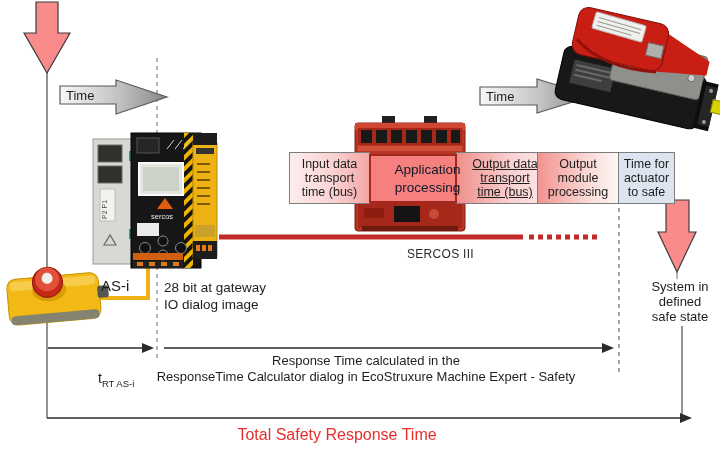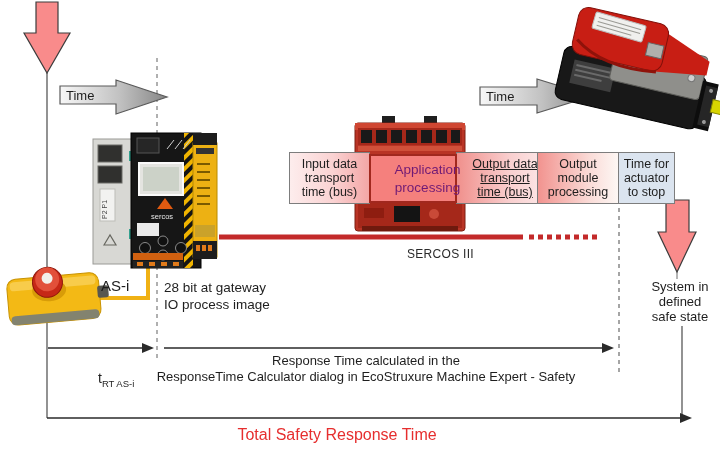--- a/index.html
+++ b/index.html
@@ -5,21 +5,21 @@
   html,body{margin:0;padding:0;background:#fff;}
   #stage{position:relative;width:720px;height:450px;background:#ffffff;overflow:hidden;
          font-family:"Liberation Sans","DejaVu Sans",sans-serif;color:#1e1e1e;}
   .layer{position:absolute;left:0;top:0;z-index:1;}
   
   .pbox{position:absolute;top:152px;height:52px;z-index:3;display:flex;flex-direction:column;
         justify-content:center;align-items:center;text-align:center;font-size:12.5px;
         line-height:1.12;color:#1e1e1e;border:1px solid #7d7d7d;box-sizing:border-box;}
   .b1{left:289px;width:81px;background:linear-gradient(90deg,#fdeded 0%,#fad2d2 55%,#f3a6a6 100%);}
   .b2{left:369px;width:88px;top:154px;height:49px;z-index:4;background:#f5807d;
-      border:2px solid #a1281e;color:#701a75;font-size:13.5px;line-height:1.3;padding-left:29px;}
+      border:2px solid #a1281e;color:#0f172a;font-size:13.5px;line-height:1.3;padding-left:29px;}
   .b3{left:456px;width:98px;background:linear-gradient(90deg,#f0908c 0%,#f9cfcf 55%,#fdeded 100%);text-decoration:underline;}
   .b4{left:537px;width:82px;background:linear-gradient(90deg,#f2938f 0%,#fadcd8 65%,#fdf7f4 100%);}
   .b5{left:618px;width:57px;background:#dbe4ef;}
   
   .lbl{position:absolute;z-index:5;white-space:nowrap;}
   .time-left{left:66px;top:88px;font-size:13px;}
   .time-right{left:486px;top:89px;font-size:13px;}
   .sercos{left:368px;top:247px;width:145px;text-align:center;font-size:12px;letter-spacing:.3px;color:#2a2a2a;}
   .asi{left:101px;top:277px;font-size:15px;}
   .gw-note{left:164px;top:280px;font-size:13.5px;line-height:16.5px;white-space:normal;}
@@ -193,30 +193,30 @@
     <span>time (bus)</span>
   </div>
   <div class="pbox b4">
     <span>Output</span>
     <span>module</span>
     <span>processing</span>
   </div>
   <div class="pbox b5">
     <span>Time for</span>
     <span>actuator</span>
-    <span>to stop</span>
+    <span>to safe</span>
   </div>
 
   <div class="lbl time-left">Time</div>
   <div class="lbl time-right">Time</div>
   <div class="lbl sercos">SERCOS III</div>
   <div class="lbl asi">AS-i</div>
   <div class="lbl gw-note">
     <div>28 bit at gateway</div>
-    <div>IO process image</div>
+    <div>IO dialog image</div>
   </div>
   <div class="lbl trt"><span>t</span><sub>RT AS-i</sub></div>
   <div class="lbl resp">
     <div>Response Time calculated in the</div>
     <div>ResponseTime Calculator dialog in EcoStruxure Machine Expert - Safety</div>
   </div>
   <div class="lbl sysstate">
     <div>System in</div>
     <div>defined</div>
     <div>safe state</div>

